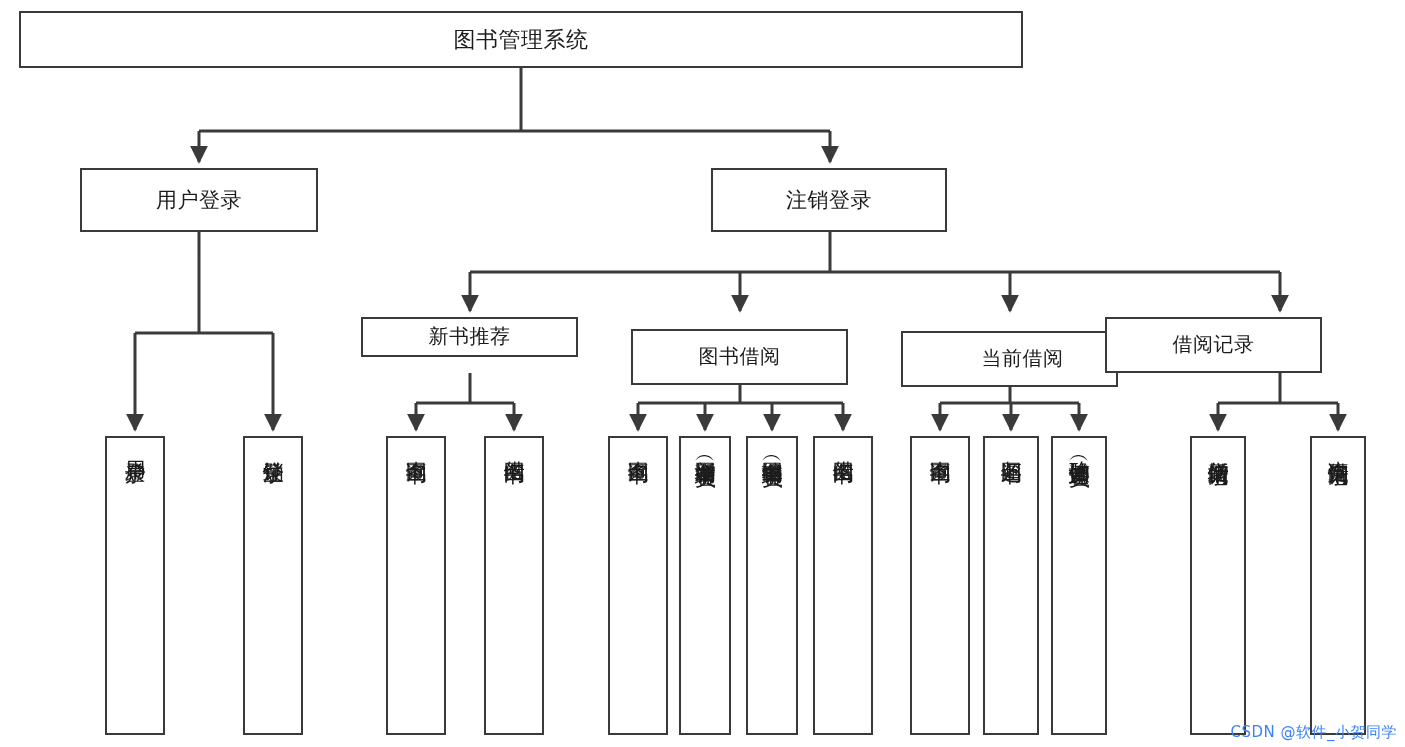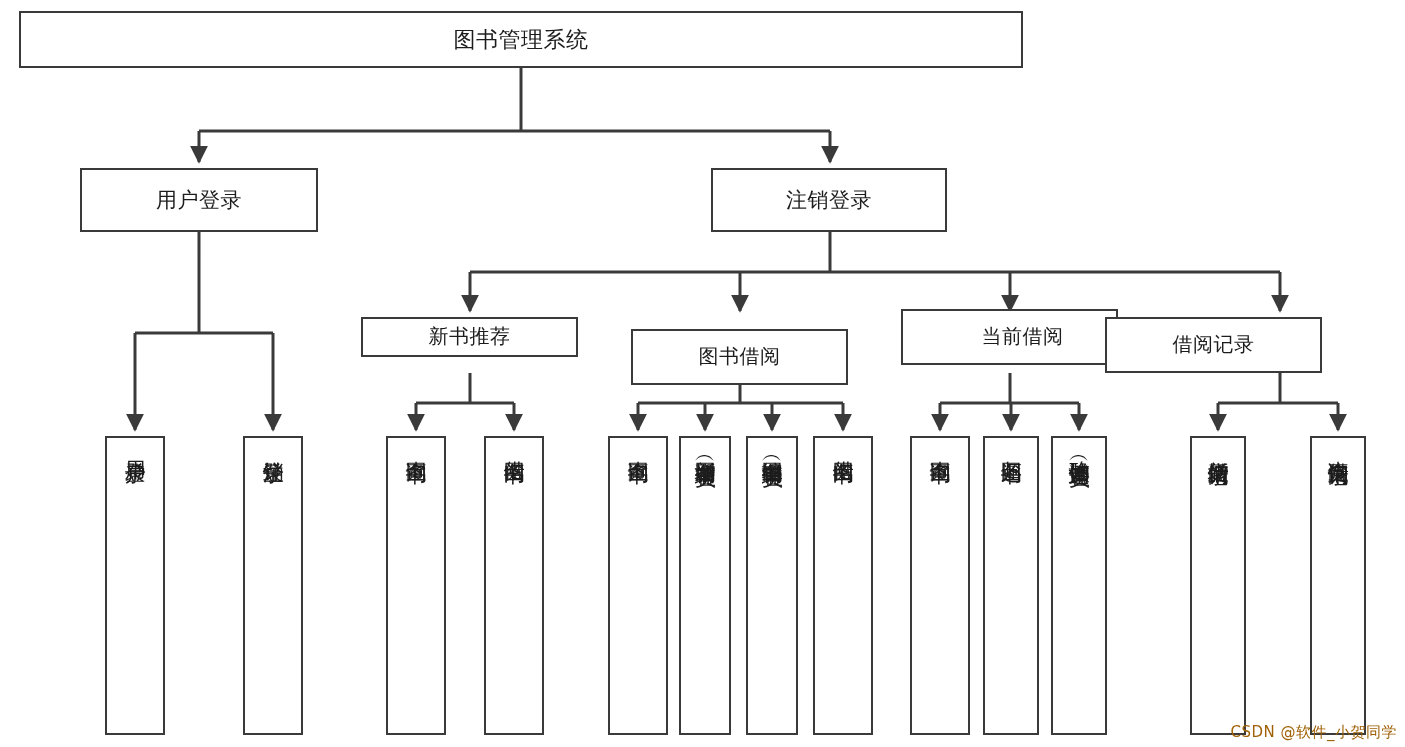--- a/index.html
+++ b/index.html
@@ -61,21 +61,21 @@
   .node.root .label   { font-size: 22px; }
   .node.level2 .label { font-size: 21px; }
   .node.level3 .label { font-size: 20px; }
   .node.leaf .label   { font-size: 21px; }
 
   #watermark {
     position: absolute;
     right: 8px;
     bottom: 5px;
     font-size: 15px;
-    color: #a16207;
+    color: #3b82f6;
     letter-spacing: 0.5px;
     user-select: none;
     white-space: nowrap;
   }
 </style>
 </head>
 <body>
 
 <div id="canvas">
 
@@ -138,21 +138,21 @@
       </div>
       <div class="node level2 horizontal" style="left: 711px; top: 168px; width: 236px; height: 64px;">
         <span class="label">注销登录</span>
       </div>
       <div class="node level3 horizontal" style="left: 361px; top: 317px; width: 217px; height: 40px;">
         <span class="label">新书推荐</span>
       </div>
       <div class="node level3 horizontal" style="left: 631px; top: 329px; width: 217px; height: 56px;">
         <span class="label">图书借阅</span>
       </div>
-      <div class="node level3 horizontal" style="left: 901px; top: 309px; width: 217px; height: 56px; padding-left: 26px;">
+      <div class="node level3 horizontal" style="left: 901px; top: 331px; width: 217px; height: 56px; padding-left: 26px;">
         <span class="label">当前借阅</span>
       </div>
       <div class="node level3 horizontal" style="left: 1105px; top: 317px; width: 217px; height: 56px;">
         <span class="label">借阅记录</span>
       </div>
       <div class="node leaf vertical" style="left: 105px; top: 436px; width: 60px; height: 299px;">
         <span class="label">用户登录</span>
       </div>
       <div class="node leaf vertical" style="left: 243px; top: 436px; width: 60px; height: 299px;">
         <span class="label">注销登录</span>

